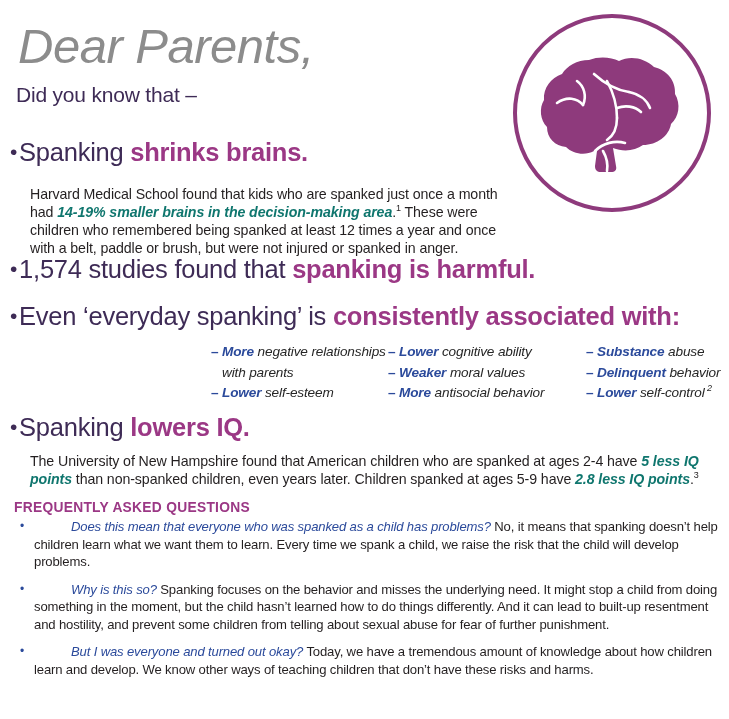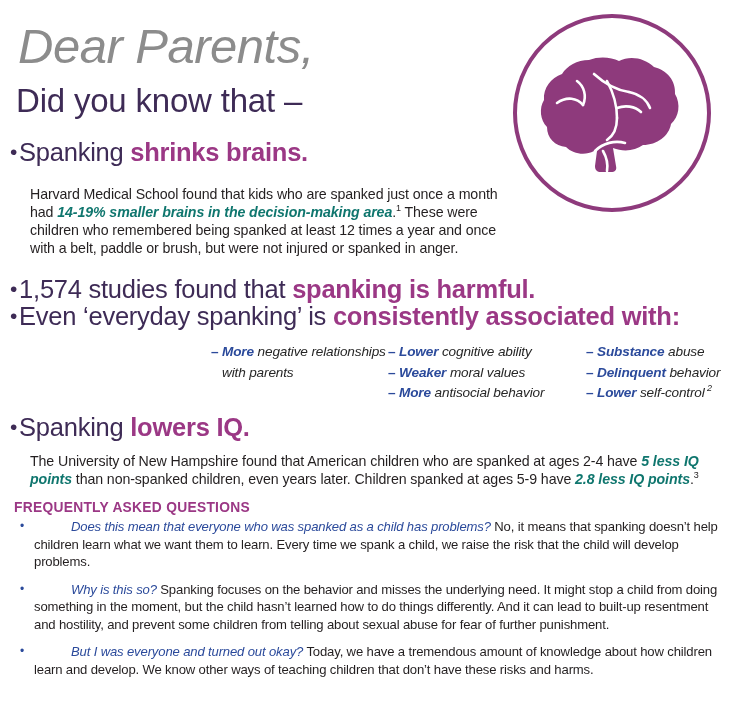--- a/index.html
+++ b/index.html
@@ -53,21 +53,21 @@
     font-style: italic;
     font-weight: 400;
     color: #8c8c8c;
     letter-spacing: -0.5px;
     line-height: 1;
   }
   .did-you-know {
     position: absolute;
     left: 16px;
     top: 84px;
-    font-size: 33px;
+    font-size: 21px;
     font-weight: 400;
     color: #3E2B56;
     letter-spacing: -0.2px;
     line-height: 1;
   }
 
   
   .main-bullet {
     position: absolute;
     left: 10px;
@@ -81,21 +81,21 @@
     color: #3E2B56;
     font-size: 21px;
     vertical-align: 2px;
     margin-right: 2px;
   }
   .main-bullet .hl {
     color: #9B3885;
     font-weight: bold;
   }
   #bullet-brains  { top: 140px; }
-  #bullet-studies { top: 277px; }
+  #bullet-studies { top: 257px; }
   #bullet-everyday{ top: 304px; }
   #bullet-iq      { top: 415px; }
 
   
   .body-para {
     position: absolute;
     font-size: 14.2px;
     line-height: 18px;
     color: #231f20;
     letter-spacing: -0.1px;
@@ -237,20 +237,21 @@
     <span class="dot">•</span><span>1,574 studies found that </span><span class="hl">spanking is harmful.</span>
   </div>
 
   <div class="main-bullet" id="bullet-everyday">
     <span class="dot">•</span><span>Even ‘everyday spanking’ is </span><span class="hl">consistently associated with:</span>
   </div>
 
   <div class="effects-grid" id="effects-grid">
       <div class="effects-col c1">
         <div class="effect-item"><span class="dash">– </span><span class="lead">More</span><span> negative relationships with parents</span></div>
+        <div class="effect-item"><span class="dash">– </span><span class="lead">Lower</span><span> self-esteem</span></div>
       </div>
       <div class="effects-col c2">
         <div class="effect-item"><span class="dash">– </span><span class="lead">Lower</span><span> cognitive ability</span></div>
         <div class="effect-item"><span class="dash">– </span><span class="lead">Weaker</span><span> moral values</span></div>
         <div class="effect-item"><span class="dash">– </span><span class="lead">More</span><span> antisocial behavior</span></div>
       </div>
       <div class="effects-col c3">
         <div class="effect-item"><span class="dash">– </span><span class="lead">Substance</span><span> abuse</span></div>
         <div class="effect-item"><span class="dash">– </span><span class="lead">Delinquent</span><span> behavior</span></div>
         <div class="effect-item"><span class="dash">– </span><span class="lead">Lower</span><span> self-control</span><sup> 2</sup></div>

